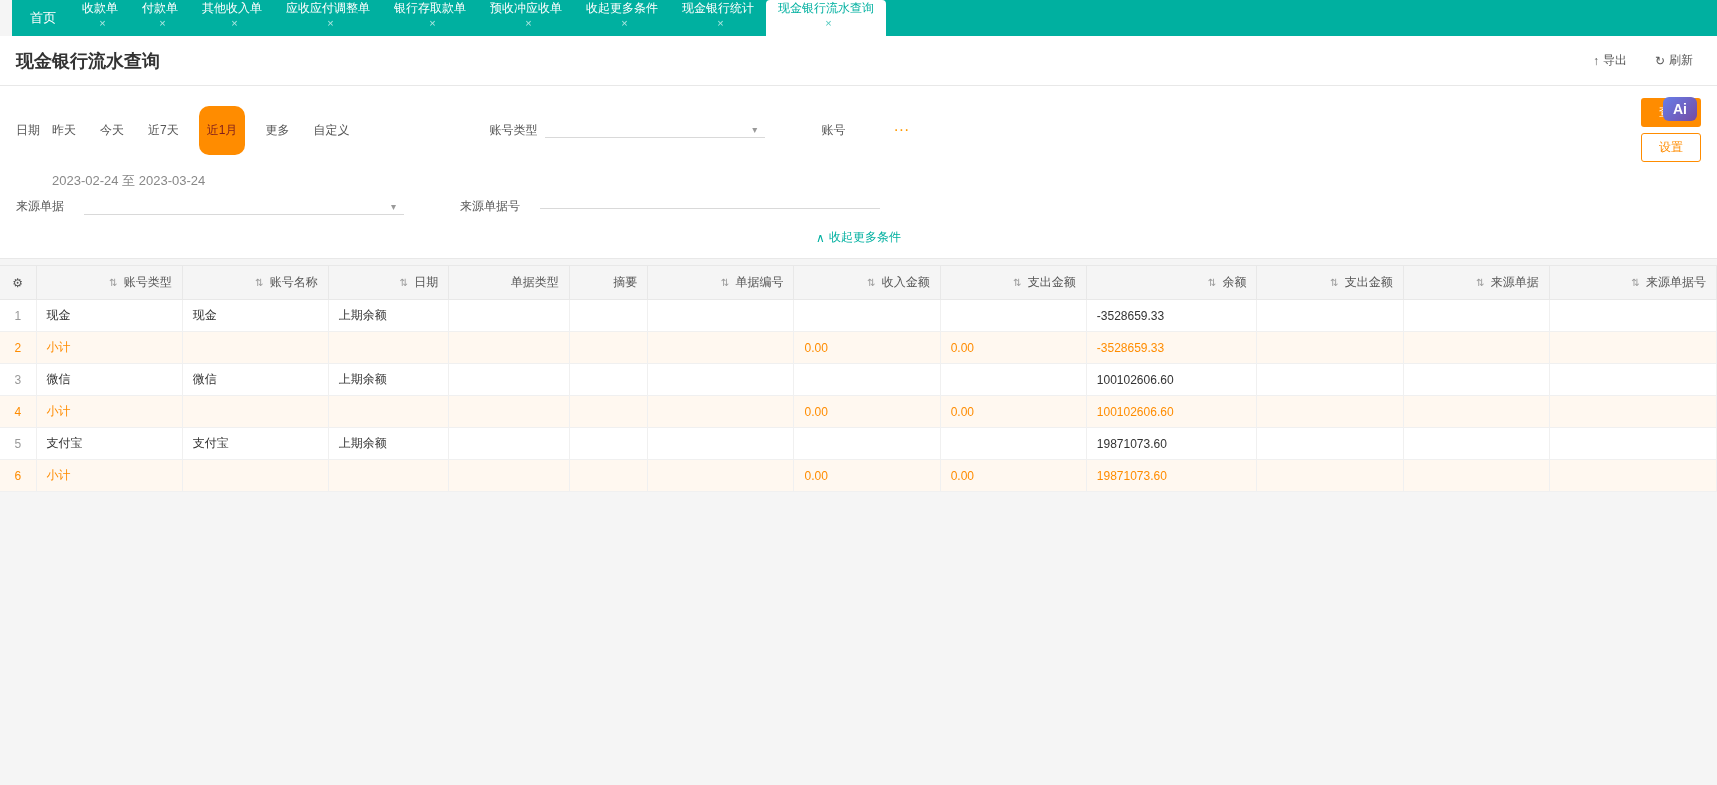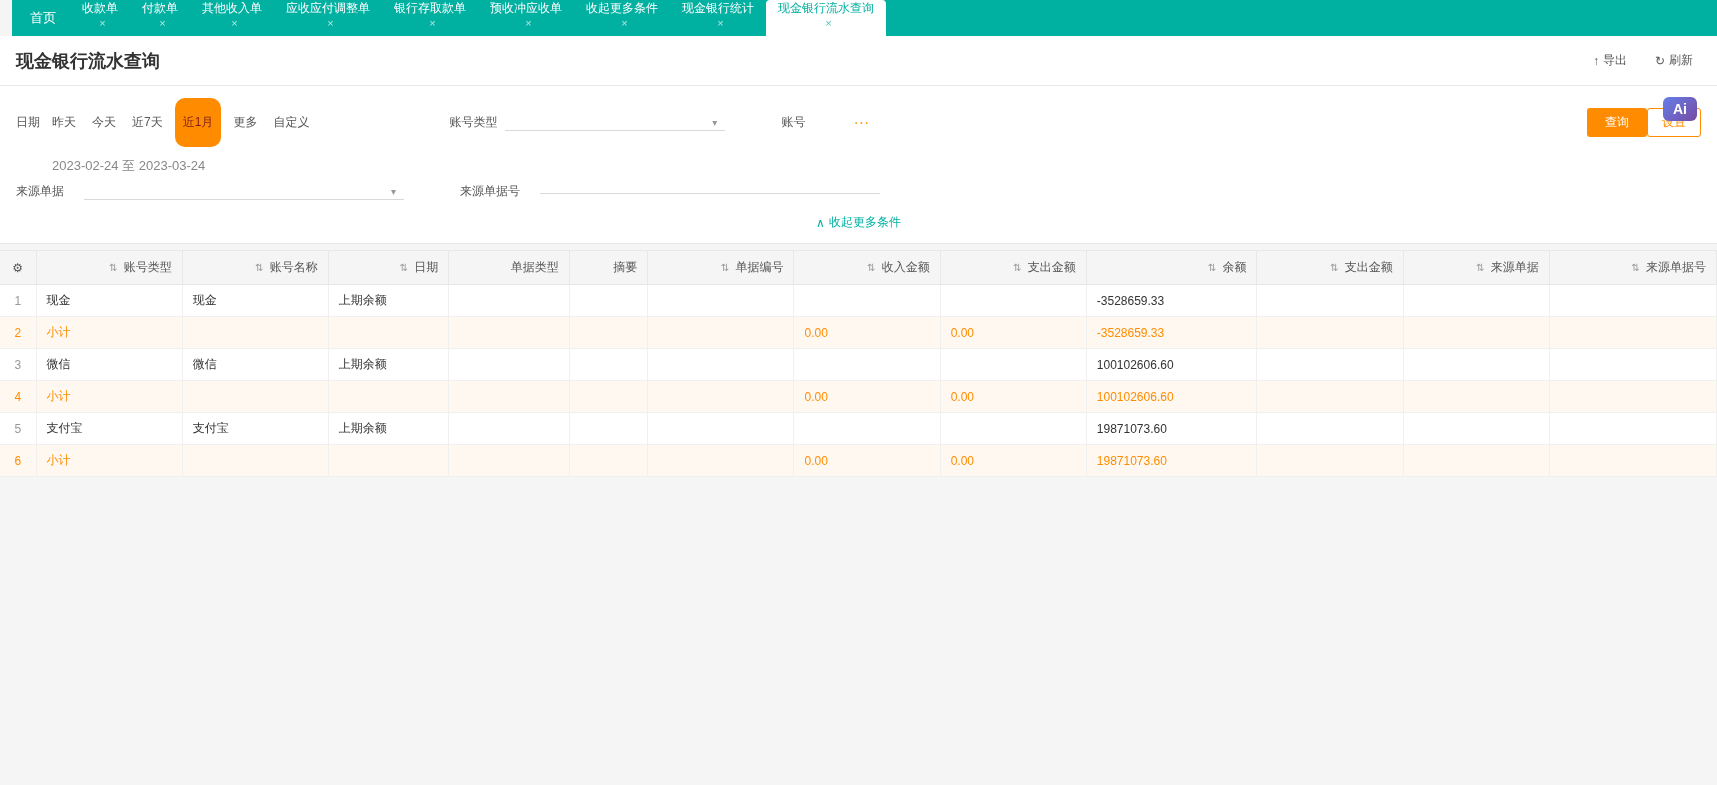--- a/index.html
+++ b/index.html
@@ -91,21 +91,21 @@
       flex-wrap: wrap;
     }
     .filter-label {
       color: #555;
       font-size: 12px;
       white-space: nowrap;
     }
     .date-shortcuts {
       display: flex;
       align-items: center;
-      gap: 8px;
+      gap: 16px;
     }
     .date-shortcut {
       font-size: 12px;
       color: #555;
       cursor: pointer;
       padding: 2px 4px;
     }
     .date-shortcut.active {
       background: #ff8c00;
       color: #7f1d1d;
@@ -215,20 +215,22 @@
       color: #ff8c00;
     }
     .row-num {
       color: #999;
       text-align: center;
     }
 
     
     .right-btns {
       display: flex;
+      flex-direction: column;
+      gap: 6px;
     }
 
     
     .ai-badge {
       position: fixed;
       top: 97px;
       right: 20px;
       background: linear-gradient(135deg, #667eea 0%, #764ba2 100%);
       color: #fff;
       border-radius: 6px;

